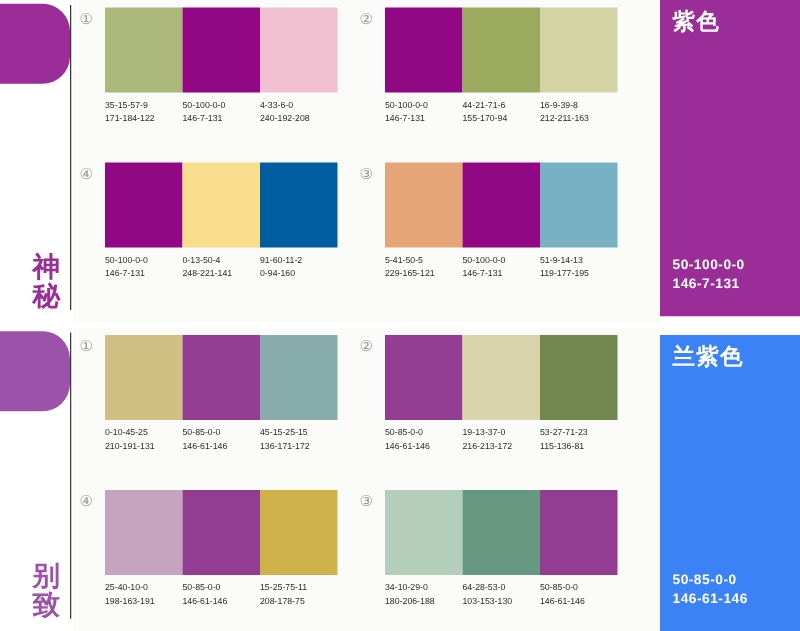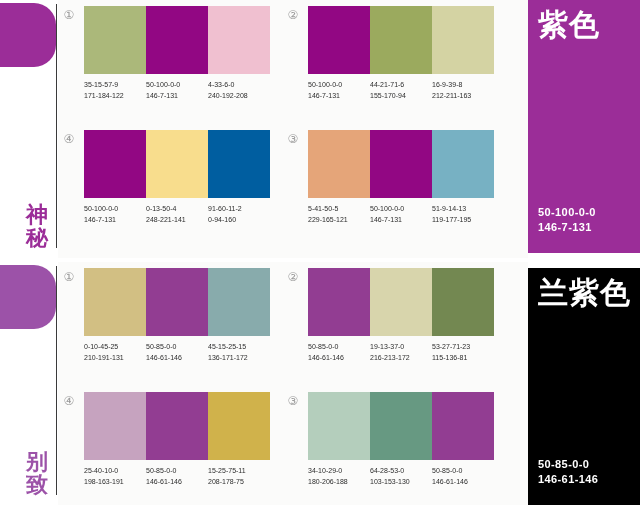--- a/index.html
+++ b/index.html
@@ -133,29 +133,29 @@
   .g-r1c1 { left: 286px; top: 128px; }
 
   
   .hero {
     position: absolute;
     left: 528px;
     width: 112px;
     background: #9b2d98;
     color: #ffffff;
   }
-  .sec-1 .hero { background: #000000; }
+  .sec-1 .hero { background: #3b82f6; }
   .sec-0 .hero { top: 0;  height: 253px; }
   .sec-1 .hero { top: 6px; height: 237px; }
 
   .hero-title {
     position: absolute;
     left: 10px;
     top: 8px;
-    font-size: 30px;
+    font-size: 18px;
     font-weight: bold;
     line-height: 1.1;
     letter-spacing: 1px;
     color: #ffffff;
     font-family: "DejaVu Sans", "Liberation Sans", sans-serif;
     text-align: right;
   }
   .hero-codes {
     position: absolute;
     left: 10px;

